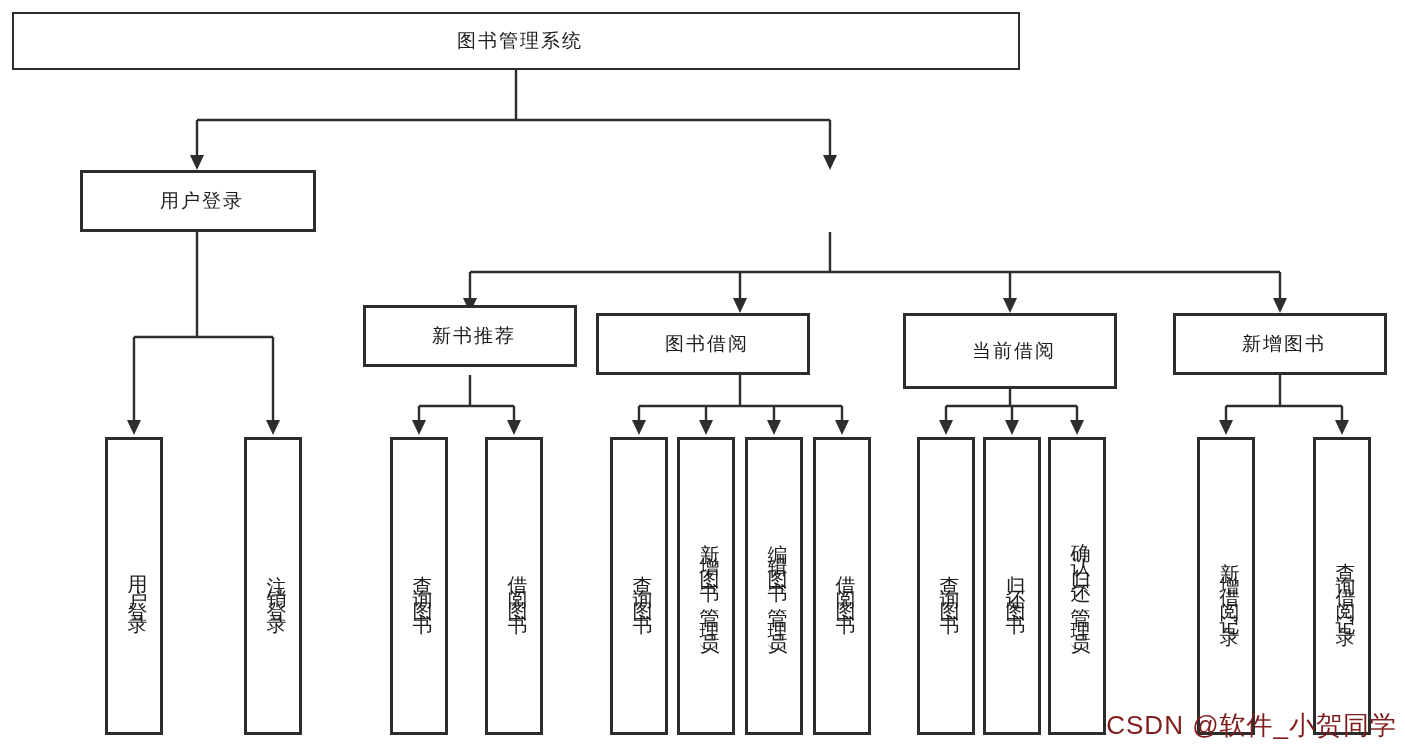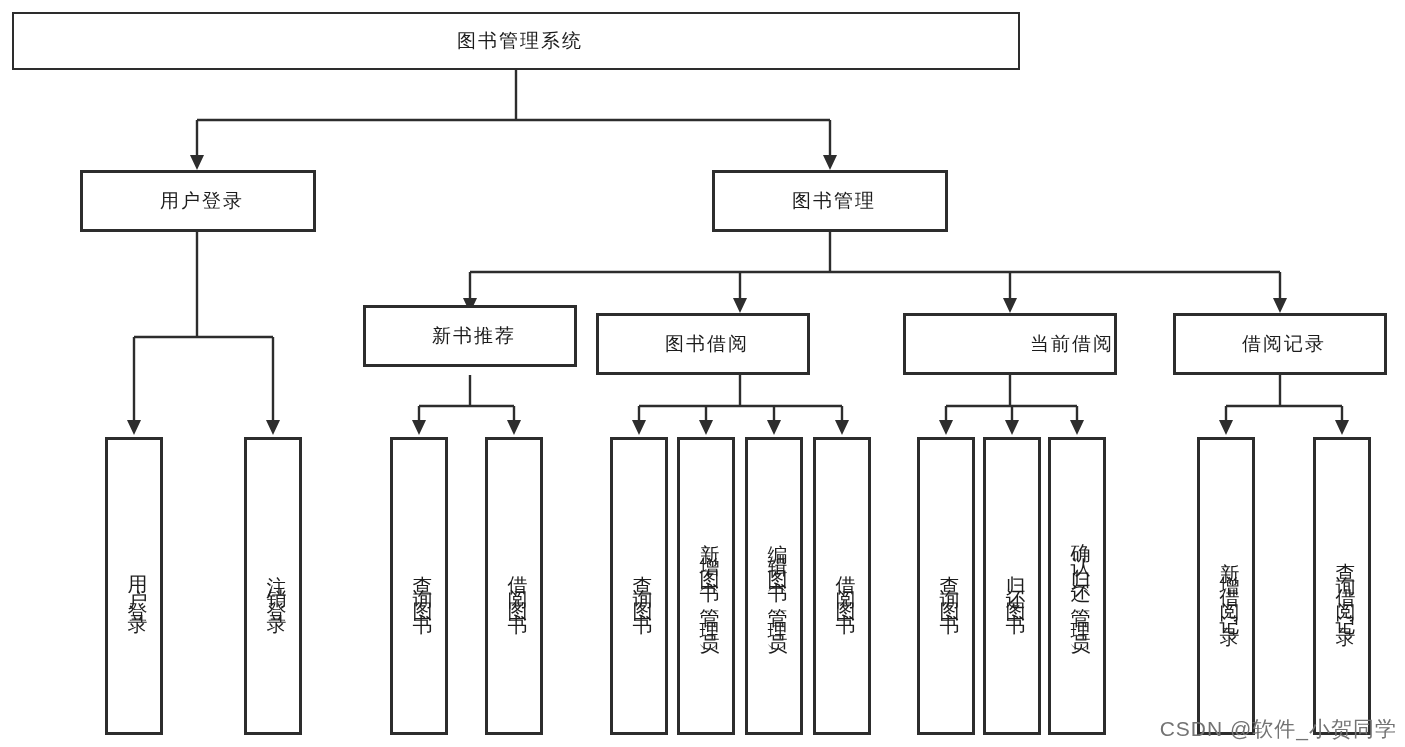--- a/index.html
+++ b/index.html
@@ -14,21 +14,21 @@
     display:flex; align-items:center; justify-content:center;
     font-size:19px; letter-spacing:2px; line-height:1.2;padding-left:8px;
   }
   .root-box { border-width:2px; }
   .leaf {
     writing-mode:vertical-rl; text-orientation:mixed;
     font-size:20px; letter-spacing:13px; line-height:1;
   }
   .watermark {
     position:absolute; right:8px; bottom:4px; z-index:3;
-    font-size:21px; letter-spacing:1px; color:#737373;
+    font-size:26px; letter-spacing:1px; color:#7f1d1d;
   }
 </style>
 </head>
 <body>
 
 <div class="canvas">
 
   <svg class="connector-svg" width="1405" height="747" viewBox="0 0 1405 747">
     <path fill="none" stroke="#2d2d2d" stroke-width="2.4" d="
       M516 70 V120 M197 120 H830 M197 120 V158 M830 120 V158
@@ -61,35 +61,32 @@
     </g>
   </svg>
 
   <div class="box root-box" style="left:12px; top:12px; width:1008px; height:58px;">
     <span>图书管理系统</span>
   </div>
 
   <div class="box" style="left:80px; top:170px; width:236px; height:62px;">
     <span>用户登录</span>
   </div>
-  <div class="box" style="left:712px; top:170px; width:236px; height:62px;">
-    <span>图书管理</span>
-  </div>
 
   <div class="box" style="left:363px; top:305px; width:214px; height:62px;">
     <span>新书推荐</span>
   </div>
   <div class="box" style="left:596px; top:313px; width:214px; height:62px;">
     <span>图书借阅</span>
   </div>
-  <div class="box" style="left:903px; top:313px; width:214px; height:62px;justify-content:flex-end;">
+  <div class="box" style="left:903px; top:313px; width:214px; height:76px;">
     <span>当前借阅</span>
   </div>
   <div class="box" style="left:1173px; top:313px; width:214px; height:62px;">
-    <span>借阅记录</span>
+    <span>新增图书</span>
   </div>
 
   <div class="box leaf" style="left:105px; top:437px; width:58px; height:298px;">
     <span>用户登录</span>
   </div>
   <div class="box leaf" style="left:244px; top:437px; width:58px; height:298px;">
     <span>注销登录</span>
   </div>
 
   <div class="box leaf" style="left:390px; top:437px; width:58px; height:298px;">

